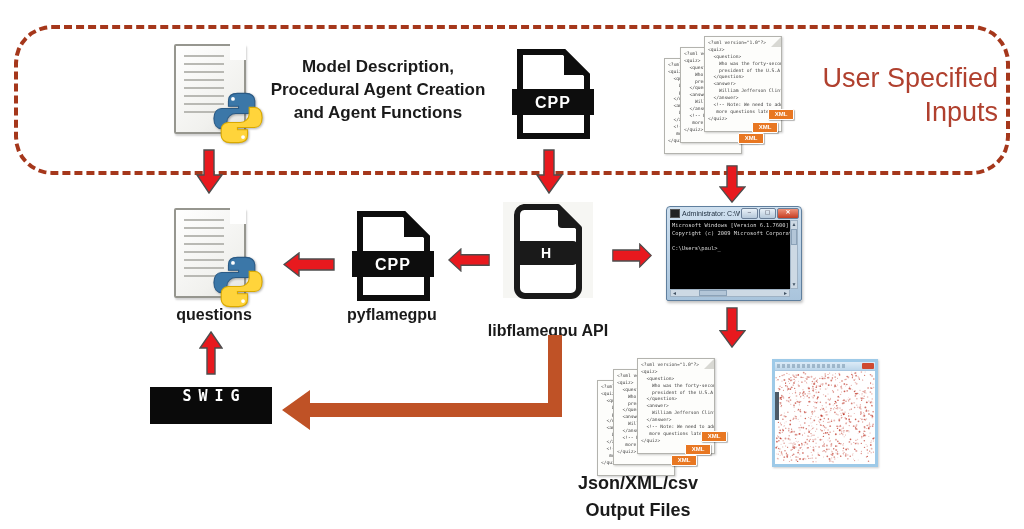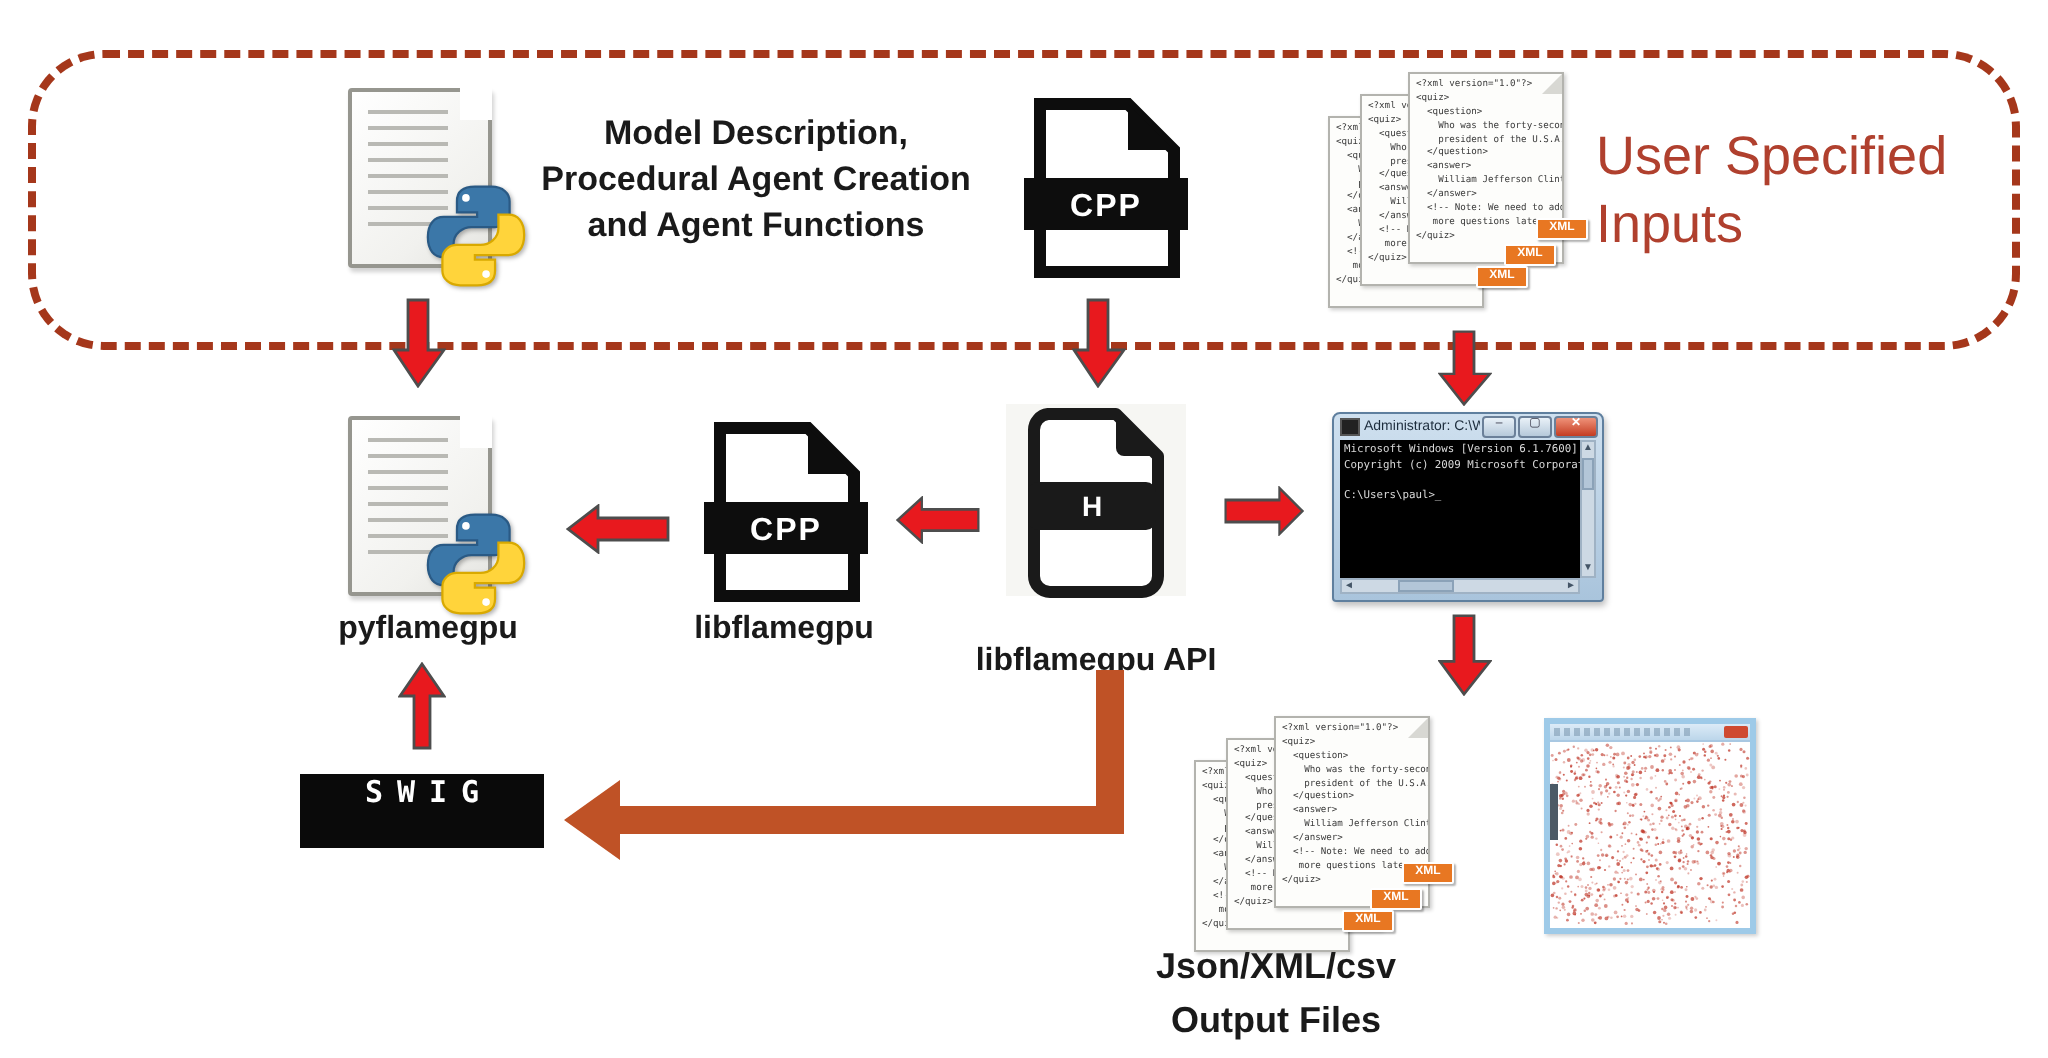--- a/index.html
+++ b/index.html
@@ -49,21 +49,21 @@
 
   
   .swigbox{width:122px;height:37px;background:#0a0a0a;color:#fff;display:flex;justify-content:center;font-family:"DejaVu Sans Mono",monospace;font-weight:bold;font-size:15px;letter-spacing:7px;padding-left:7px;box-sizing:border-box;}
 
   
   .vizwin{width:106px;height:108px;border:3px solid #9ECAE8;background:#fff;box-sizing:border-box;box-shadow:1px 1px 2px rgba(0,0,0,.2);}
   .vizbar{position:absolute;left:0;top:0;right:0;height:8px;background:linear-gradient(to bottom,#dcebf7,#bcd6ea);border-bottom:1px solid #a9c8e2;}
   .viztitlestreak{position:absolute;left:2px;top:2px;width:70px;height:4px;background:repeating-linear-gradient(to right,#8aa5bb 0 3px,transparent 3px 5px);opacity:.7;}
   .vizclose{position:absolute;right:1px;top:1px;width:12px;height:6px;background:#cf4a30;border-radius:1px;}
   .vizpanel{position:absolute;left:0;top:30px;width:4px;height:28px;background:#4c5a66;}
-  .user-inputs-title{font-size:27px;line-height:1.25;color:#B0402E;text-align:left;white-space:pre-line;}
+  .user-inputs-title{font-size:27px;line-height:1.25;color:#B0402E;text-align:right;white-space:pre-line;}
 </style>
 </head>
 <body>
 
 <div id="stage">
 
   <div class="abs dashed-box"></div>
 
   <div class="abs pyfile" style="left:172px;top:40px;">
     <div class="page">
@@ -160,33 +160,33 @@
       <div class="fold-cut"></div>
       <div class="lines"></div>
     </div>
     <svg class="pylogo" viewBox="0 0 100 100">
       <path fill="#3B77A8" stroke="#2a5a85" stroke-width="2" d="M49 6C36 6 33 12 33 19v10h18v4H21c-8 0-14 6-14 18s6 18 14 18h9V57c0-9 8-15 16-15h21c7 0 13-5 13-12V19c0-7-6-13-16-13H49z"></path>
       <circle cx="41" cy="16" r="3.4" fill="#fff"></circle>
       <path fill="#FFD43B" stroke="#d9a900" stroke-width="2" transform="rotate(180 50 50)" d="M49 6C36 6 33 12 33 19v10h18v4H21c-8 0-14 6-14 18s6 18 14 18h9V57c0-9 8-15 16-15h21c7 0 13-5 13-12V19c0-7-6-13-16-13H49z"></path>
       <circle cx="59" cy="84" r="3.4" fill="#fff"></circle>
     </svg>
   </div>
-  <div class="abs lbl" style="left:158px;top:306px;width:112px;font-size:16px;">pyflamegpu</div>
+  <div class="abs lbl" style="left:158px;top:306px;width:112px;font-size:16px;">questions</div>
 
   <svg class="abs" style="left:283px;top:252px;" width="52" height="25" viewBox="0 0 52 25">
     <polygon points="1,12.5 16,1 16,7 51,7 51,18 16,18 16,24" fill="#E8191E" stroke="#4d4d4d" stroke-width="1.4"></polygon>
     </svg>
 
   <svg class="abs fileicon" style="left:352px;top:210px;" width="82" height="92" viewBox="0 0 82 92">
     <path d="M8 4 H52 L75 27 V88 H8 Z" fill="#fff" stroke="#0d0d0d" stroke-width="6" stroke-linejoin="miter"></path>
     <path d="M52 4 L75 27 H52 Z" fill="#0d0d0d"></path>
     <rect x="0" y="41" width="82" height="26" fill="#0d0d0d"></rect>
     <text x="41" y="60" fill="#fff" font-size="16" font-weight="bold" text-anchor="middle" font-family="Liberation Sans, sans-serif" letter-spacing="1">CPP</text>
   </svg>
-  <div class="abs lbl" style="left:336px;top:306px;width:112px;font-size:16px;">libflamegpu</div>
+  <div class="abs lbl" style="left:336px;top:306px;width:112px;font-size:16px;">pyflamegpu</div>
 
   <svg class="abs" style="left:448px;top:248px;" width="42" height="24" viewBox="0 0 52 25" preserveAspectRatio="none">
     <polygon points="1,12.5 16,1 16,7 51,7 51,18 16,18 16,24" fill="#E8191E" stroke="#4d4d4d" stroke-width="1.4"></polygon>
     </svg>
 
   <svg class="abs fileicon" style="left:502px;top:201px;" width="92" height="98" viewBox="0 0 92 98">
     <rect x="1" y="1" width="90" height="96" fill="#f6f6f3"></rect>
     <path d="M22 6 h34 l21 21 v60 a8 8 0 0 1 -8 8 h-46 a8 8 0 0 1 -8 -8 v-73 a8 8 0 0 1 7 -8 z" fill="#fff" stroke="#1a1a1a" stroke-width="6" stroke-linejoin="round"></path>
     <path d="M56 6 l21 21 h-17 a4 4 0 0 1 -4 -4 z" fill="#1a1a1a"></path>
     <rect x="12" y="40" width="64" height="24" rx="5" fill="#1a1a1a"></rect>

